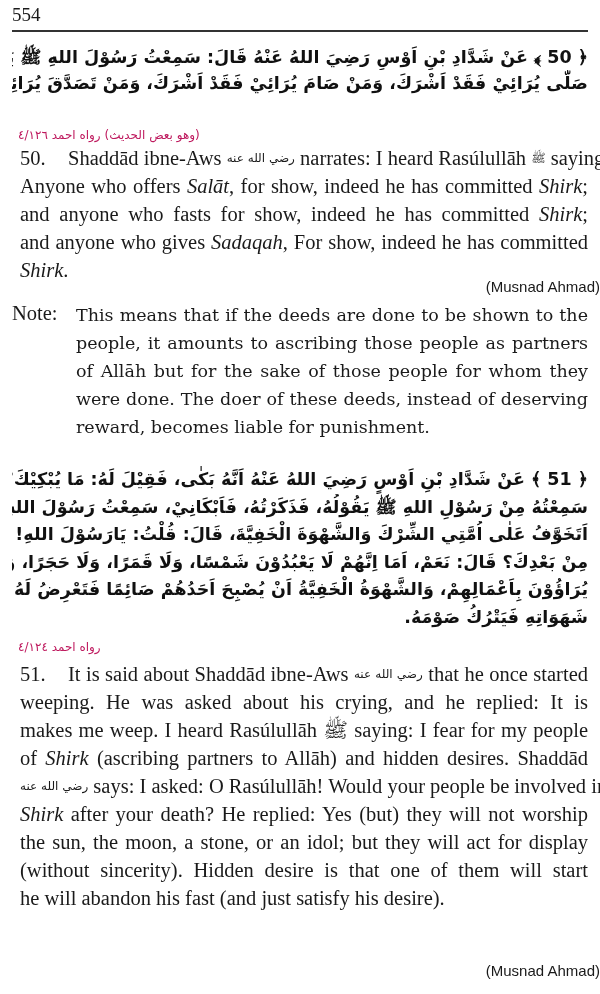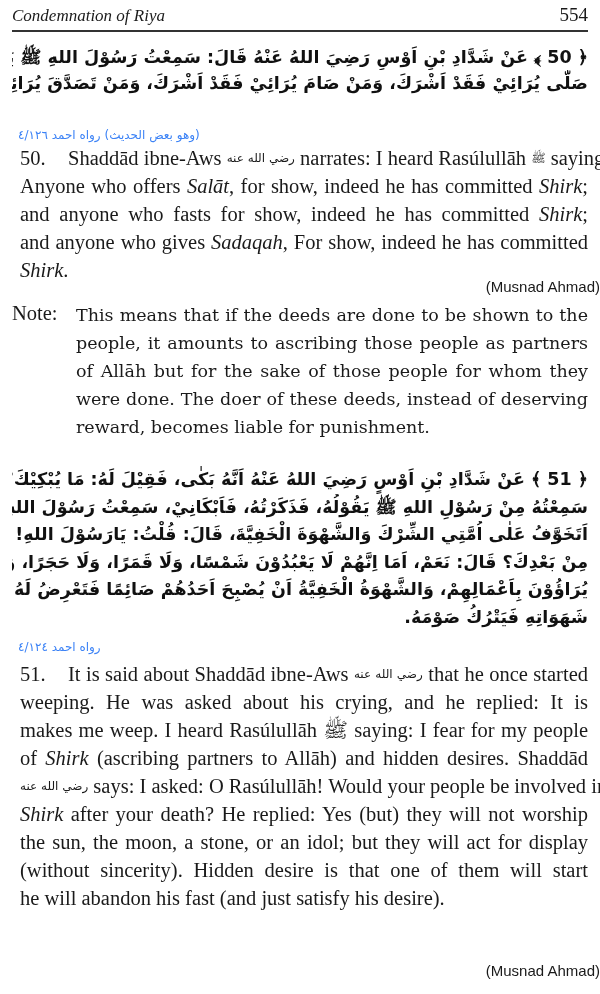--- a/index.html
+++ b/index.html
@@ -25,21 +25,21 @@
     direction: rtl; text-align: justify; text-align-last: justify;
     font-family: "DejaVu Sans", sans-serif; font-weight: bold;
     font-size: 17.5px; line-height: 26px; color: #111;
     unicode-bidi: plaintext;
   }
   .arabic .line { display: block; white-space: nowrap; overflow: hidden; }
   .arabic .lastline { text-align-last: right; text-align: right; }
   .ref-ar {
     position: absolute; left: 18px;
     font-family: "DejaVu Sans", sans-serif; font-size: 12px;
-    direction: rtl; color: #3b82f6;
+    direction: rtl; color: #be185d;
   }
   .eng {
     position: absolute; left: 12px; right: 12px;
     font-size: 20.5px; line-height: 28px; text-align: justify; margin-left: 8px;
   }
   .eng .line { display: block; text-align: justify; text-align-last: justify; white-space: nowrap; }
   .eng .line.last { text-align-last: left; }
   .num { display: inline-block; width: 48px; }
   .honor { font-family: "DejaVu Sans", sans-serif; font-size: 12px; vertical-align: 3px; }
   .src {
@@ -54,21 +54,20 @@
     font-family: "DejaVu Serif", serif; font-size: 17.5px; line-height: 28px;
   }
   .note-body .line { display: block; text-align: justify; text-align-last: justify; white-space: nowrap; }
   .note-body .line.last { text-align-last: left; }
   i { font-style: italic; }
 </style>
 </head>
 <body>
 
 <div class="header">
-  <span class="title">Condemnation of Riya</span>
   <span class="page-num">554</span>
 </div>
 <div class="rule"></div>
 
 <div class="arabic" style="top:44px;">
   <span class="line">﴿ 50 ﴾ عَنْ شَدَّادِ بْنِ اَوْسٍ رَضِيَ اللهُ عَنْهُ قَالَ: سَمِعْتُ رَسُوْلَ اللهِ ﷺ يَقُوْلُ : مَنْ</span>
   <span class="line lastline">صَلّٰى يُرَائِيْ فَقَدْ اَشْرَكَ، وَمَنْ صَامَ يُرَائِيْ فَقَدْ اَشْرَكَ، وَمَنْ تَصَدَّقَ يُرَائِيْ فَقَدْ اَشْرَكَ.</span>
 </div>
 <div class="ref-ar" style="top:128px;">(وهو بعض الحديث) رواه احمد ٤/١٢٦</div>
 

